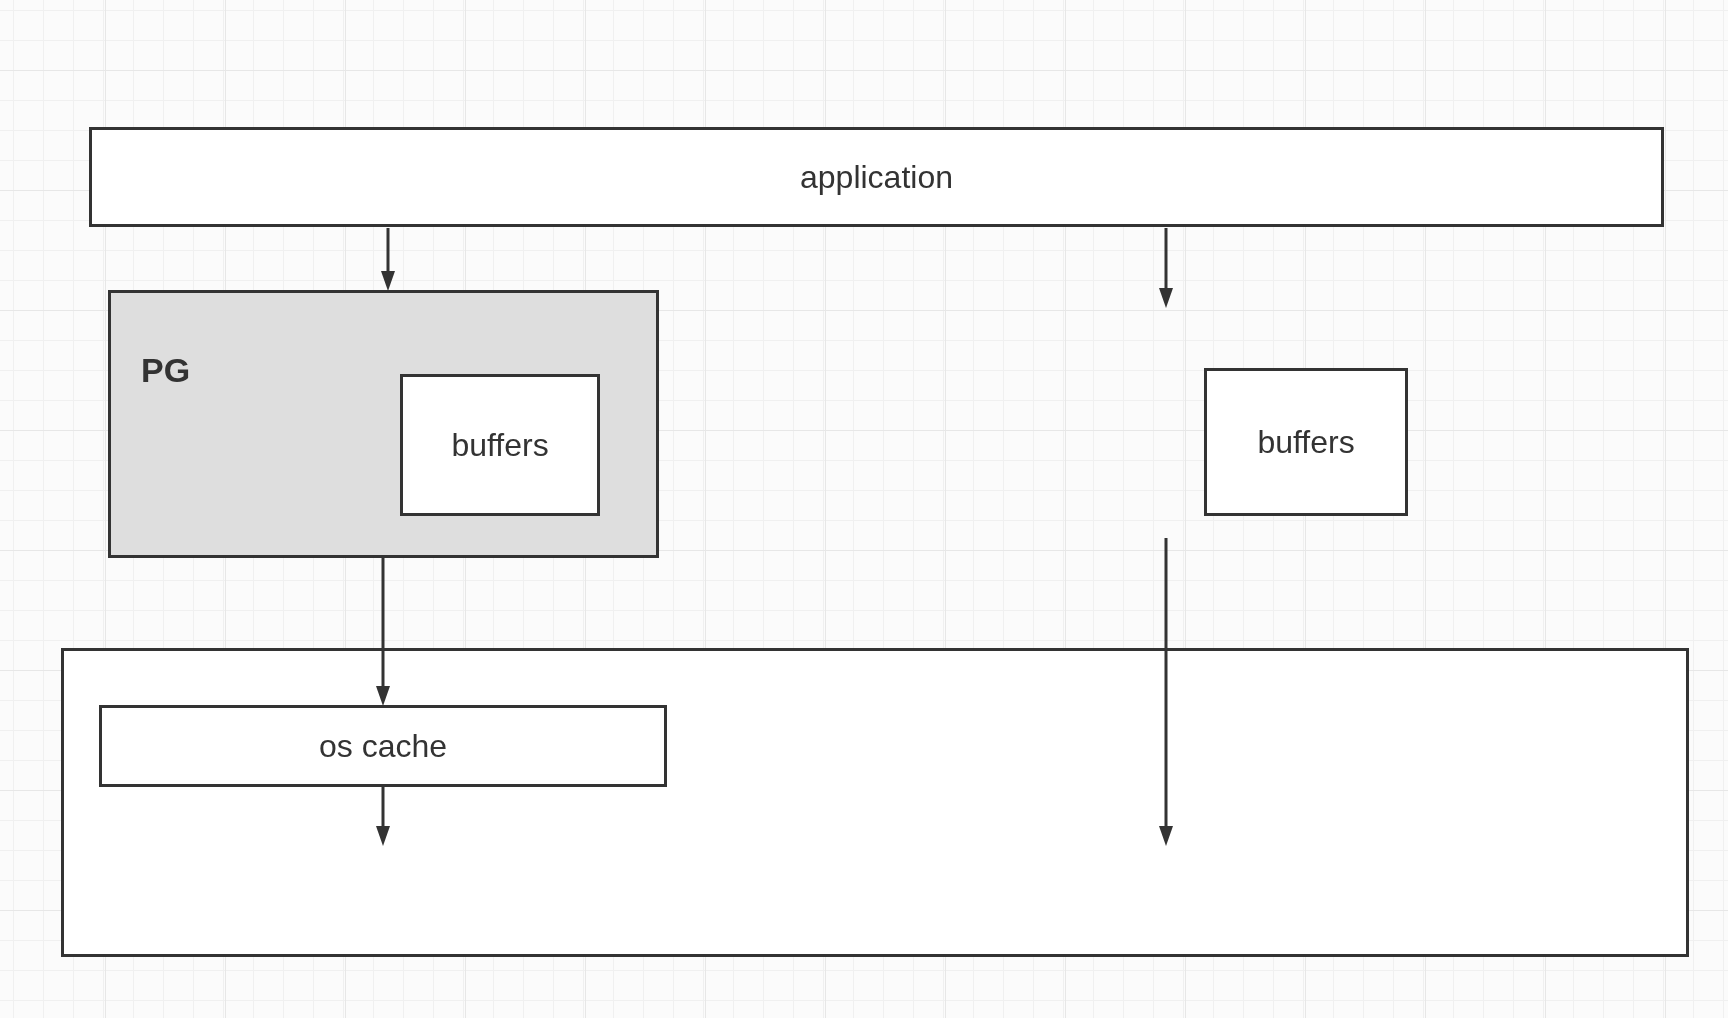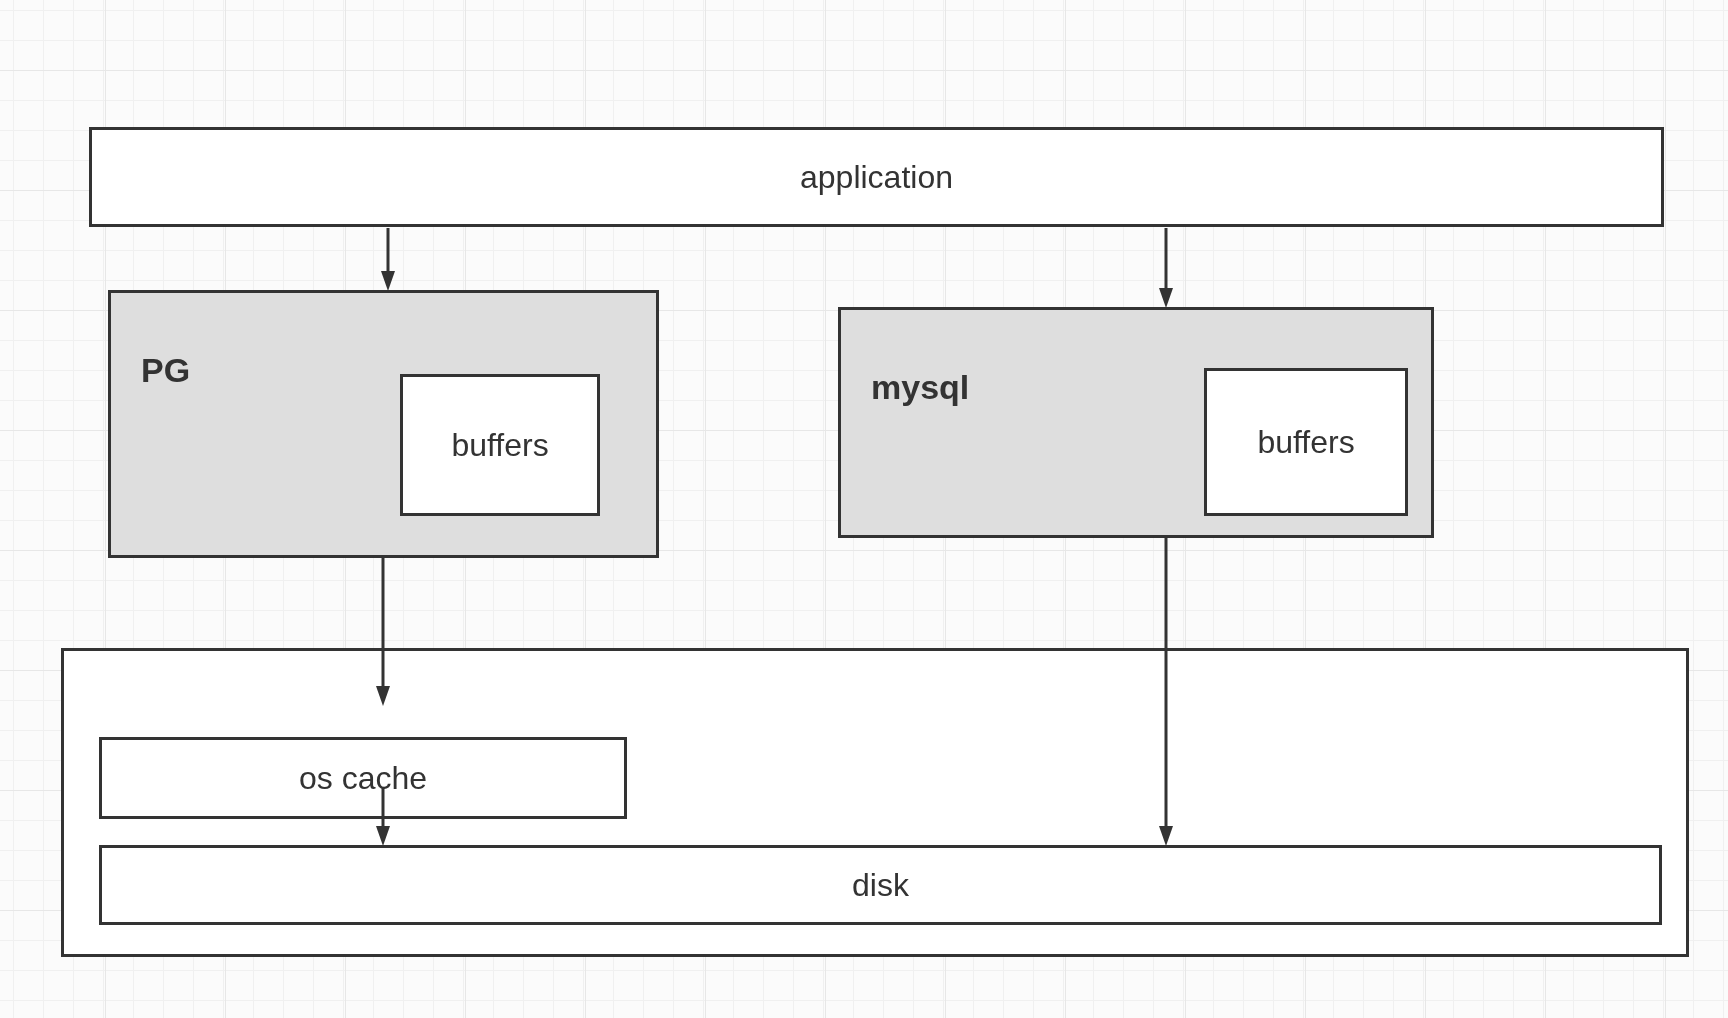--- a/index.html
+++ b/index.html
@@ -55,21 +55,21 @@
     font-weight: bold;
     margin-top: 32px;
   }
   
   .n-application { left: 89px;   top: 127px; width: 1575px; height: 100px; }
   .n-pg          { left: 108px;  top: 290px; width: 551px;  height: 268px; }
   .n-pg-buffers  { left: 400px;  top: 374px; width: 200px;  height: 142px; }
   .n-mysql       { left: 838px;  top: 307px; width: 596px;  height: 231px; }
   .n-mysql-buffers { left: 1204px; top: 368px; width: 204px; height: 148px; }
   .n-os-container { left: 61px;  top: 648px; width: 1628px; height: 309px; }
-  .n-os-cache    { left: 99px;   top: 705px; width: 528px;  height: 82px; margin-top: 32px; }
+  .n-os-cache    { left: 99px;   top: 705px; width: 568px;  height: 82px; }
   .n-disk        { left: 99px;   top: 845px; width: 1563px; height: 80px; }
 
   .edges {
     position: absolute;
     left: 0;
     top: 0;
     width: 1728px;
     height: 1018px;
     pointer-events: none;
   }
@@ -87,37 +87,31 @@
   </div>
 
   <div class="node gray n-pg">
     <span class="corner-label">PG</span>
   </div>
 
   <div class="node centered n-pg-buffers">
     <span>buffers</span>
   </div>
 
-  <div class="node gray n-mysql">
-    <span class="corner-label">mysql</span>
-  </div>
 
   <div class="node centered n-mysql-buffers">
     <span>buffers</span>
   </div>
 
   <div class="node n-os-container"></div>
 
   <div class="node centered n-os-cache">
     <span>os cache</span>
   </div>
 
-  <div class="node centered n-disk">
-    <span>disk</span>
-  </div>
 
   <svg class="edges" viewBox="0 0 1728 1018" xmlns="http://www.w3.org/2000/svg">
 
     <g>
       <line x1="388" y1="228" x2="388" y2="273"></line>
       <polygon points="388,291 381,271 395,271"></polygon>
     </g>
 
     <g>
       <line x1="1166" y1="228" x2="1166" y2="290"></line>

